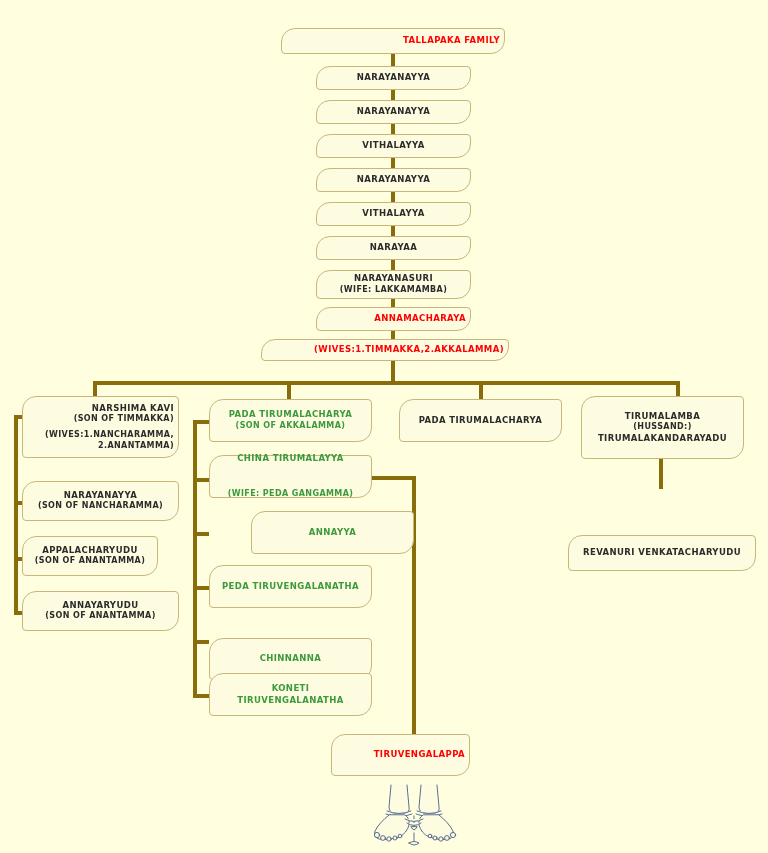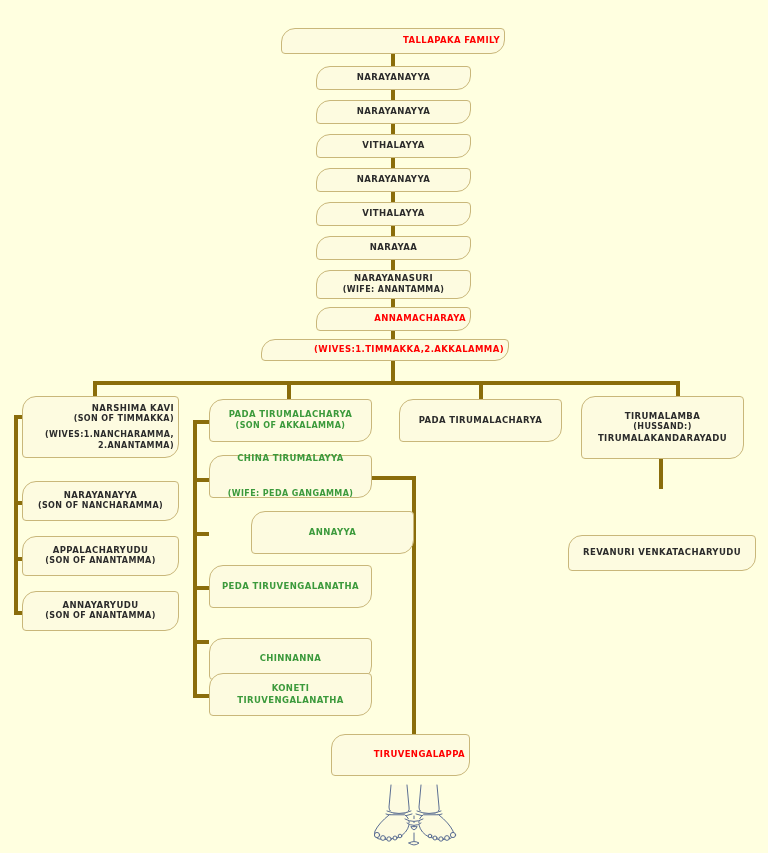--- a/index.html
+++ b/index.html
@@ -119,21 +119,21 @@
   <div class="node" style="left:316px; top:202px; width:155px; height:24px;">
     <span class="ln">VITHALAYYA</span>
   </div>
 
   <div class="node" style="left:316px; top:236px; width:155px; height:24px;">
     <span class="ln">NARAYAA</span>
   </div>
 
   <div class="node" style="left:316px; top:270px; width:155px; height:29px;">
     <span class="ln">NARAYANASURI</span>
-    <span class="ln sub">(WIFE: ANANTAMMA)</span>
+    <span class="ln sub">(WIFE: LAKKAMAMBA)</span>
   </div>
 
   <div class="node red" style="left:316px; top:307px; width:155px; height:24px;">
     <span class="ln">ANNAMACHARAYA</span>
   </div>
 
   <div class="node red" style="left:261px; top:339px; width:248px; height:22px;">
     <span class="ln">(WIVES:1.TIMMAKKA,2.AKKALAMMA)</span>
   </div>
 
@@ -143,21 +143,21 @@
     <span class="gap"></span>
     <span class="ln sub">(WIVES:1.NANCHARAMMA,</span>
     <span class="ln sub">2.ANANTAMMA)</span>
   </div>
 
   <div class="node" style="left:22px; top:481px; width:157px; height:40px;">
     <span class="ln">NARAYANAYYA</span>
     <span class="ln sub">(SON OF NANCHARAMMA)</span>
   </div>
 
-  <div class="node" style="left:22px; top:536px; width:157px; height:40px;">
+  <div class="node" style="left:22px; top:536px; width:136px; height:40px;">
     <span class="ln">APPALACHARYUDU</span>
     <span class="ln sub">(SON OF ANANTAMMA)</span>
   </div>
 
   <div class="node" style="left:22px; top:591px; width:157px; height:40px;">
     <span class="ln">ANNAYARYUDU</span>
     <span class="ln sub">(SON OF ANANTAMMA)</span>
   </div>
 
   <div class="node green" style="left:209px; top:399px; width:163px; height:43px;">

